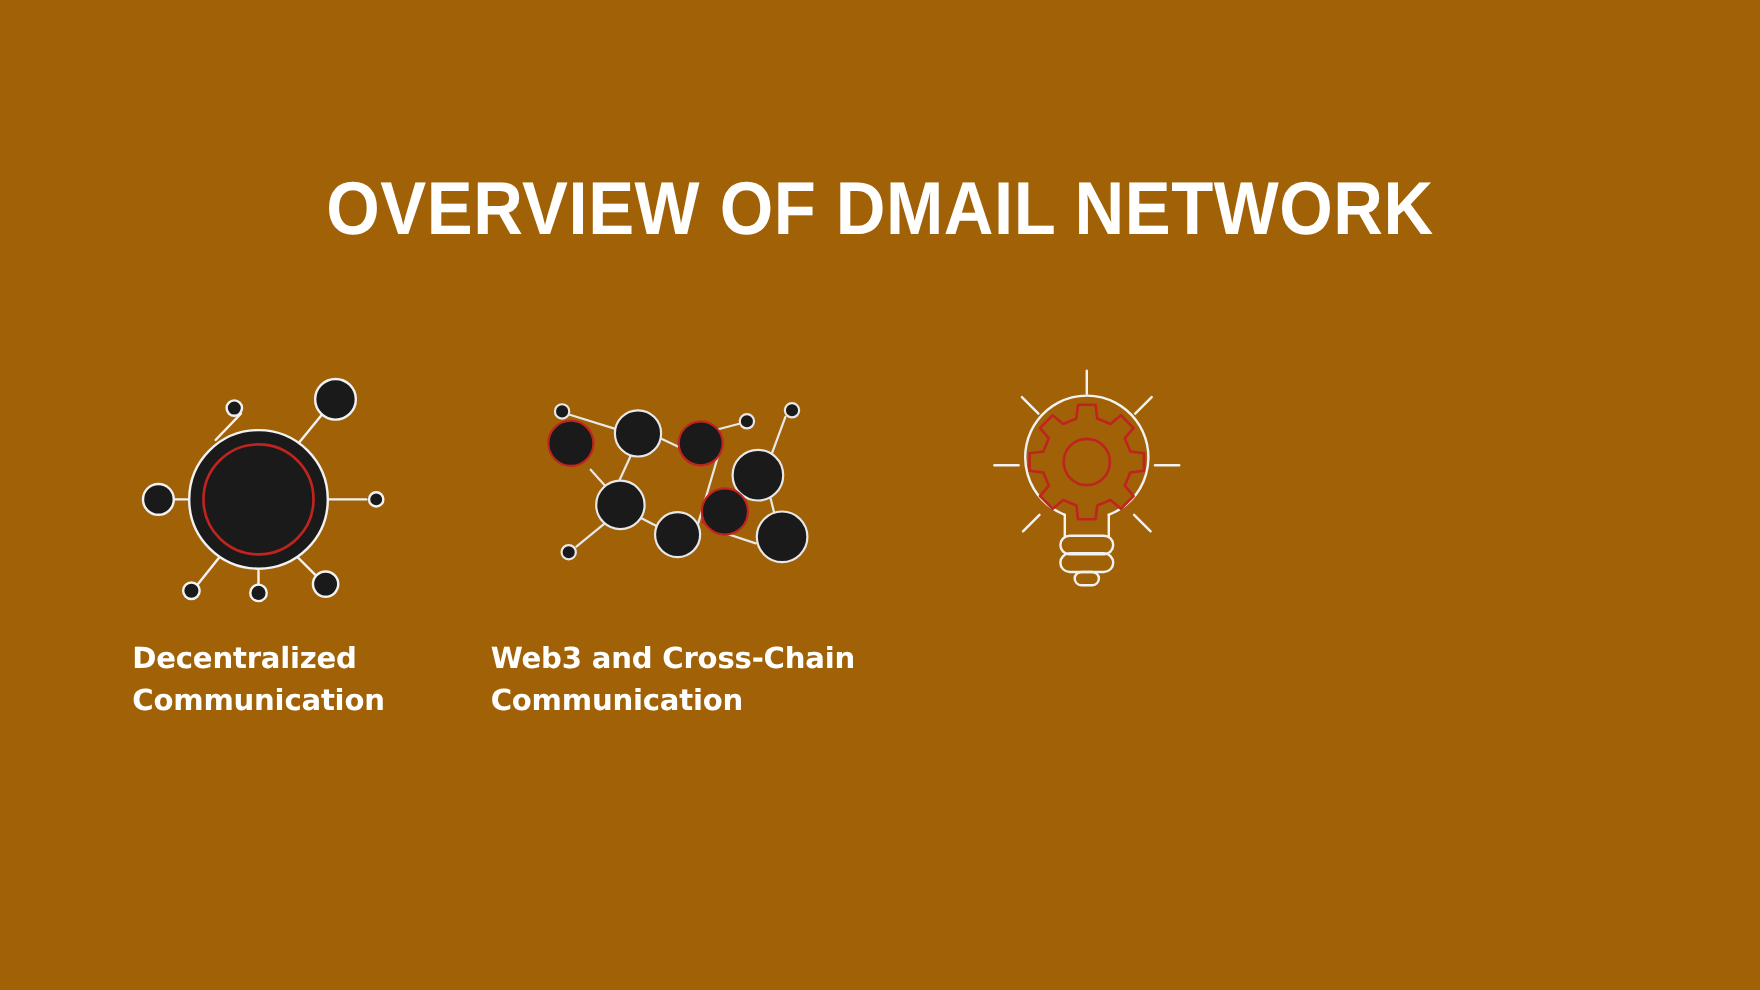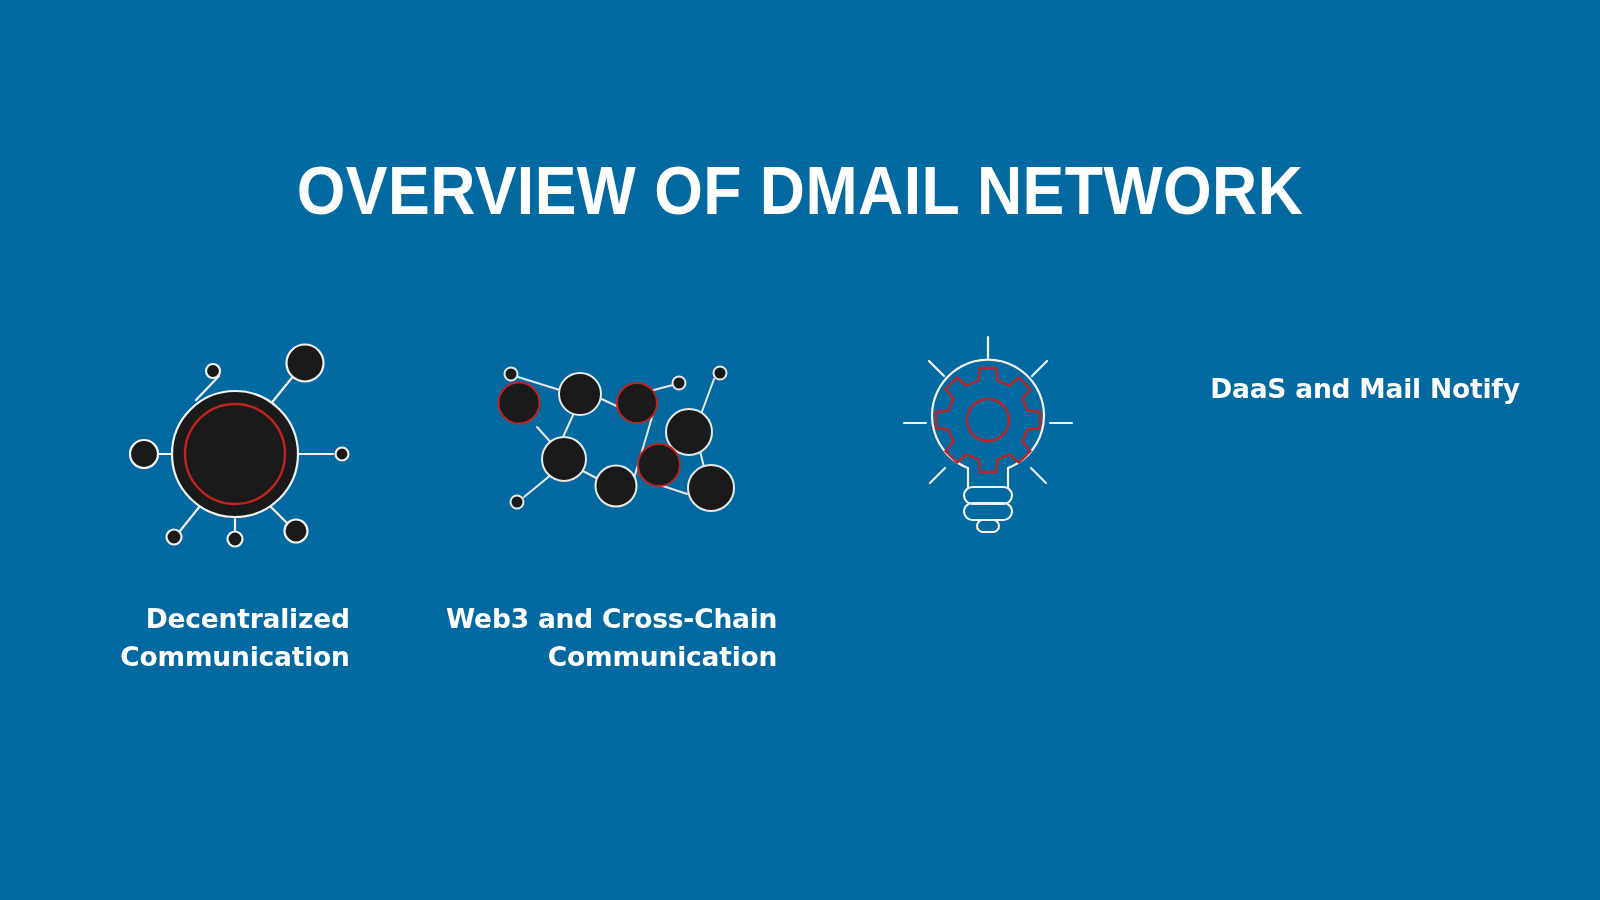--- a/index.html
+++ b/index.html
@@ -62,44 +62,44 @@
     width: 260px;
     display: flex;
     align-items: center;
     justify-content: center;
   }
   .feature-icon svg {
     display: block;
     overflow: visible;
   }
   .feature-label {
-    margin-top: 50px;
+    margin-top: 30px;
     color: #ffffff;
-    text-align: right;
+    text-align: left;
     font-family: "DejaVu Sans", "Liberation Sans", sans-serif;
     font-weight: 700;
     font-size: 26.5px;
     line-height: 38px;
     letter-spacing: -0.2px;
     white-space: pre-line;
   }
 
   
   .st-w { fill: none; stroke: #f2f2f2; stroke-width: 2.2; stroke-linecap: round; stroke-linejoin: round; }
   .st-w-thin { fill: none; stroke: #e8e8e8; stroke-width: 2; stroke-linecap: round; stroke-linejoin: round; }
   .st-r { fill: none; stroke: #bf2420; stroke-width: 2.4; stroke-linecap: round; stroke-linejoin: round; }
   .st-r-thin { fill: none; stroke: #bf2420; stroke-width: 2; stroke-linecap: round; stroke-linejoin: round; }
   .node-fill { fill: #1a1a1a; }
   .daas-out-w { fill: none; stroke: #d8d8d8; stroke-width: 1.6; }
   .daas-out-r { fill: none; stroke: #bf2420; stroke-width: 1.8; }
 </style>
 </head>
 <body style="background: rgb(26, 26, 26);">
 
-<div id="slide" style="background: #0369a1;">
+<div id="slide" style="background: #a16207;">
 
   <h1 id="slide-title">OVERVIEW OF DMAIL NETWORK</h1>
 
   <div id="features">
 
     <div class="feature">
       <div class="feature-icon">
         <svg width="230" height="215" viewBox="0 0 230 215" role="img" aria-hidden="true">
 
           <g class="st-w">
@@ -199,17 +199,16 @@
             L 64.5 119.5 L 55 127.5 L 43.5 116 L 51.5 106.5
             L 46.5 94.5 L 34 93 L 34 77 L 46.5 75.5
             L 51.5 63.5 L 43.5 54 L 55 42.5 L 64.5 50.5
             L 76.5 45.5 Z" style="stroke: rgb(191, 36, 32);"></path>
           <circle class="st-r" cx="86" cy="85" r="21" style="stroke: rgb(191, 36, 32);"></circle>
         </svg>
       </div>
     </div>
 
     <div class="feature">
-      <div class="feature-label">DaaS and Mail Notify</div>
     </div>
 
   </div>
 </div>
 
 </body></html>

